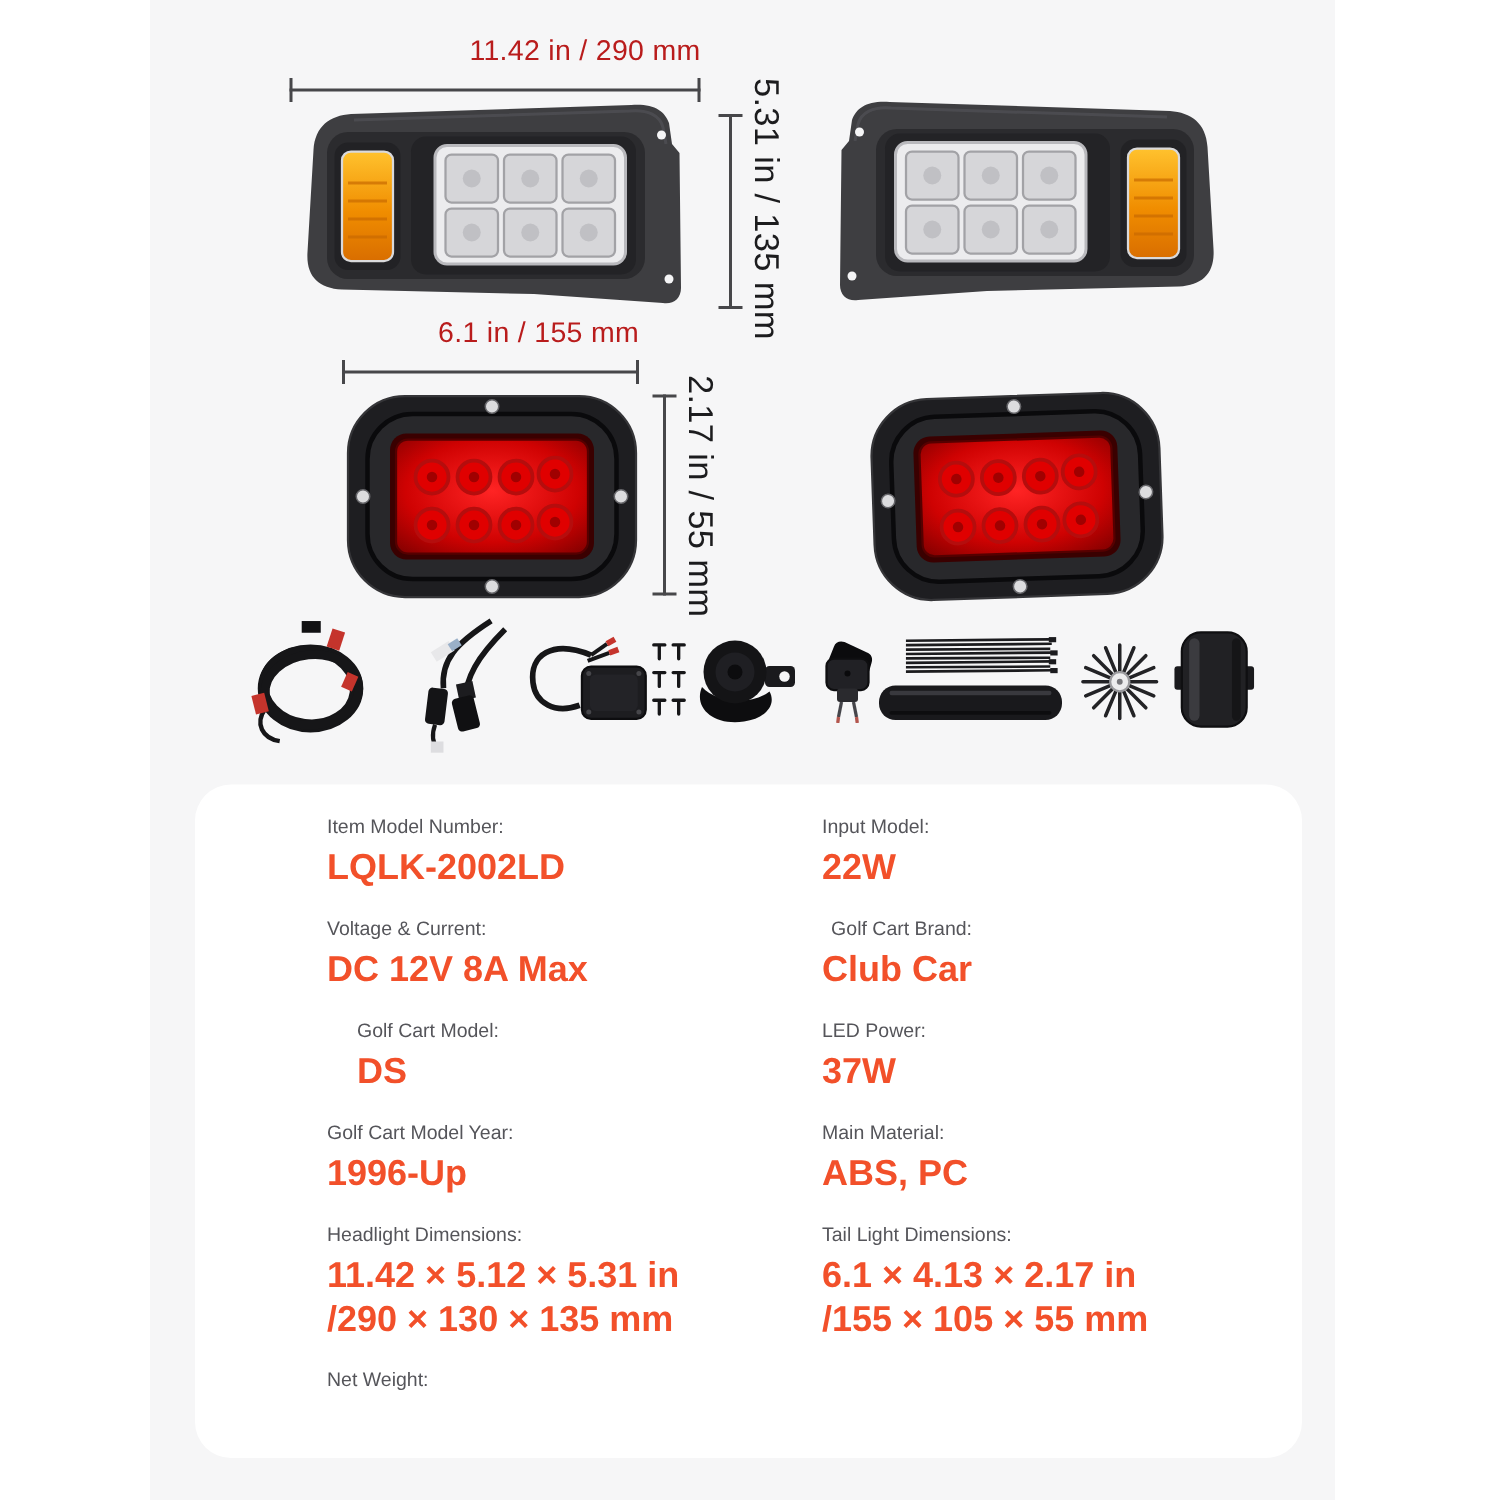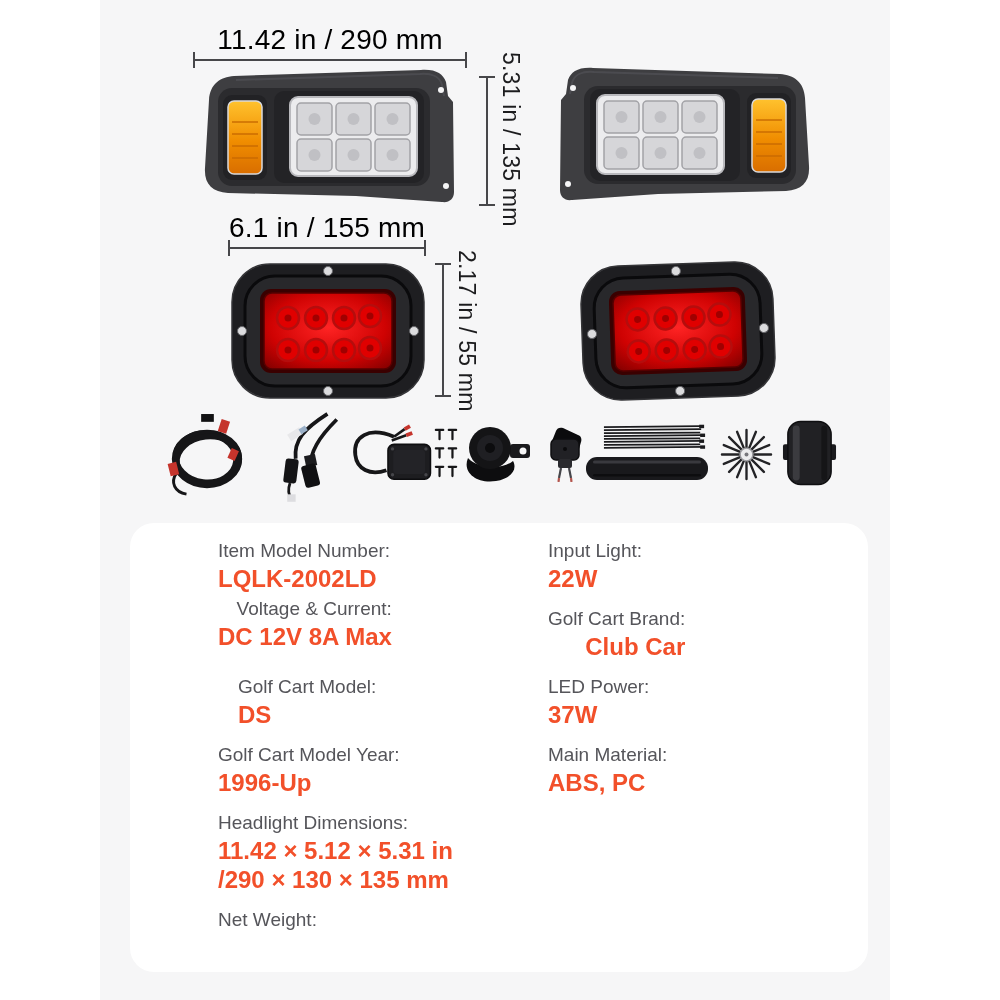--- a/index.html
+++ b/index.html
@@ -2,35 +2,35 @@
 <html><head>
 <meta charset="utf-8">
 <style>
   html,body{margin:0;padding:0;background:#ffffff;}
   body{font-family:"Liberation Sans", sans-serif;}
   #stage{position:relative;width:1000px;height:1000px;background:#ffffff;overflow:hidden;}
   #photo-col{position:absolute;left:100px;top:0;width:790px;height:1000px;background:#f6f6f7;}
   .abs{position:absolute;}
 
   
-  .dim-text{position:absolute;color:#000000;font-size:28px;font-weight:500;letter-spacing:.2px;text-align:center;white-space:nowrap;}
+  .dim-text{position:absolute;color:#b91c1c;font-size:19px;font-weight:500;letter-spacing:.2px;text-align:right;white-space:nowrap;}
   .vdim-text{position:absolute;color:#1c1c1e;font-size:23px;font-weight:500;letter-spacing:.2px;white-space:nowrap;writing-mode:vertical-rl;}
   .hdim{position:absolute;height:16px;}
   .hdim .line{position:absolute;left:0;right:0;top:7px;height:2px;background:#47474a;}
   .hdim .tick{position:absolute;top:0;width:2px;height:16px;background:#47474a;}
   .hdim .tick.r{right:0;}
   .vdim{position:absolute;width:16px;}
   .vdim .line{position:absolute;top:0;bottom:0;left:7px;width:2px;background:#47474a;}
   .vdim .tick{position:absolute;left:0;width:16px;height:2px;background:#47474a;}
   .vdim .tick.b{bottom:0;}
 
   
   #spec-card{position:absolute;left:130px;top:523px;width:738px;height:449px;background:#ffffff;border-radius:24px;}
   .spec{position:absolute;}
-  .spec-label{font-size:19px;line-height:26px;color:#55555a;}
+  .spec-label{font-size:13px;line-height:26px;color:#55555a;}
   .spec-value{font-size:24px;line-height:28px;font-weight:bold;color:#f2502a;margin-top:1px;}
   .spec-value:empty{display:none;}
 
   svg{display:block;}
 </style>
 </head>
 <body>
 
 <div id="stage">
   <div id="photo-col"></div>
@@ -266,25 +266,25 @@
     <rect x="41" y="5" width="6" height="56" rx="3" fill="#000000" opacity="0.35"></rect>
   </svg>
 
   <div id="spec-card">
 
     <div class="spec" style="left:88px;top:15px;">
       <div class="spec-label">Item Model Number:</div>
       <div class="spec-value">LQLK-2002LD</div>
     </div>
     <div class="spec" style="left:418px;top:15px;">
-      <div class="spec-label">Input Light:</div>
+      <div class="spec-label">Input Model:</div>
       <div class="spec-value">22W</div>
     </div>
 
-    <div class="spec" style="left:88px;top:73px;text-align:right;">
+    <div class="spec" style="left:88px;top:83px;">
       <div class="spec-label">Voltage &amp; Current:</div>
       <div class="spec-value">DC 12V 8A Max</div>
     </div>
     <div class="spec" style="left:418px;top:83px;text-align:right;">
       <div class="spec-label">Golf Cart Brand:</div>
       <div class="spec-value">Club Car</div>
     </div>
 
     <div class="spec" style="left:88px;top:151px;margin-left:20px;">
       <div class="spec-label">Golf Cart Model:</div>
@@ -302,19 +302,24 @@
     <div class="spec" style="left:418px;top:219px;">
       <div class="spec-label">Main Material:</div>
       <div class="spec-value">ABS, PC</div>
     </div>
 
     <div class="spec" style="left:88px;top:287px;">
       <div class="spec-label">Headlight Dimensions:</div>
       <div class="spec-value">11.42 × 5.12 × 5.31 in</div>
       <div class="spec-value">/290 × 130 × 135 mm</div>
     </div>
+    <div class="spec" style="left:418px;top:287px;">
+      <div class="spec-label">Tail Light Dimensions:</div>
+      <div class="spec-value">6.1 × 4.13 × 2.17 in</div>
+      <div class="spec-value">/155 × 105 × 55 mm</div>
+    </div>
 
     <div class="spec" style="left:88px;top:384px;">
       <div class="spec-label">Net Weight:</div>
     </div>
 
   </div>
 </div>
 
 </body></html>

